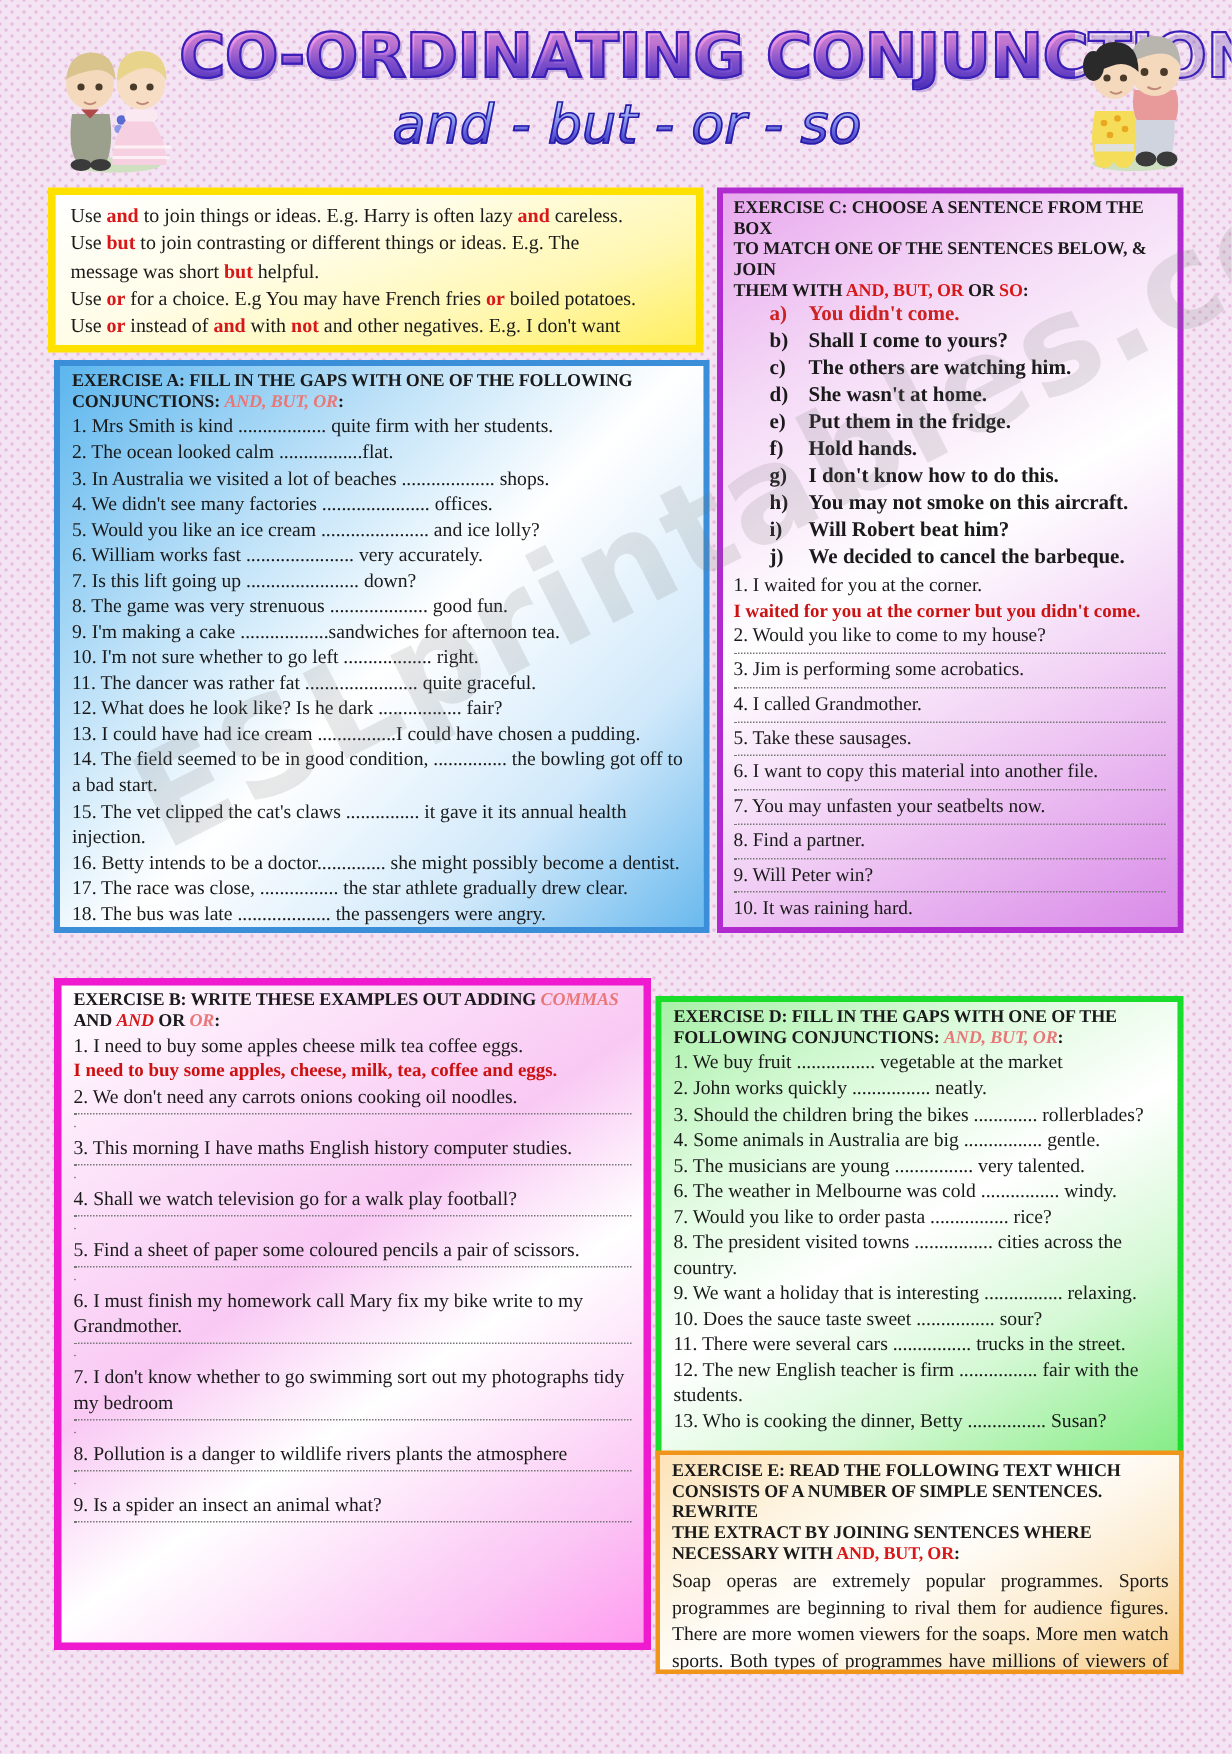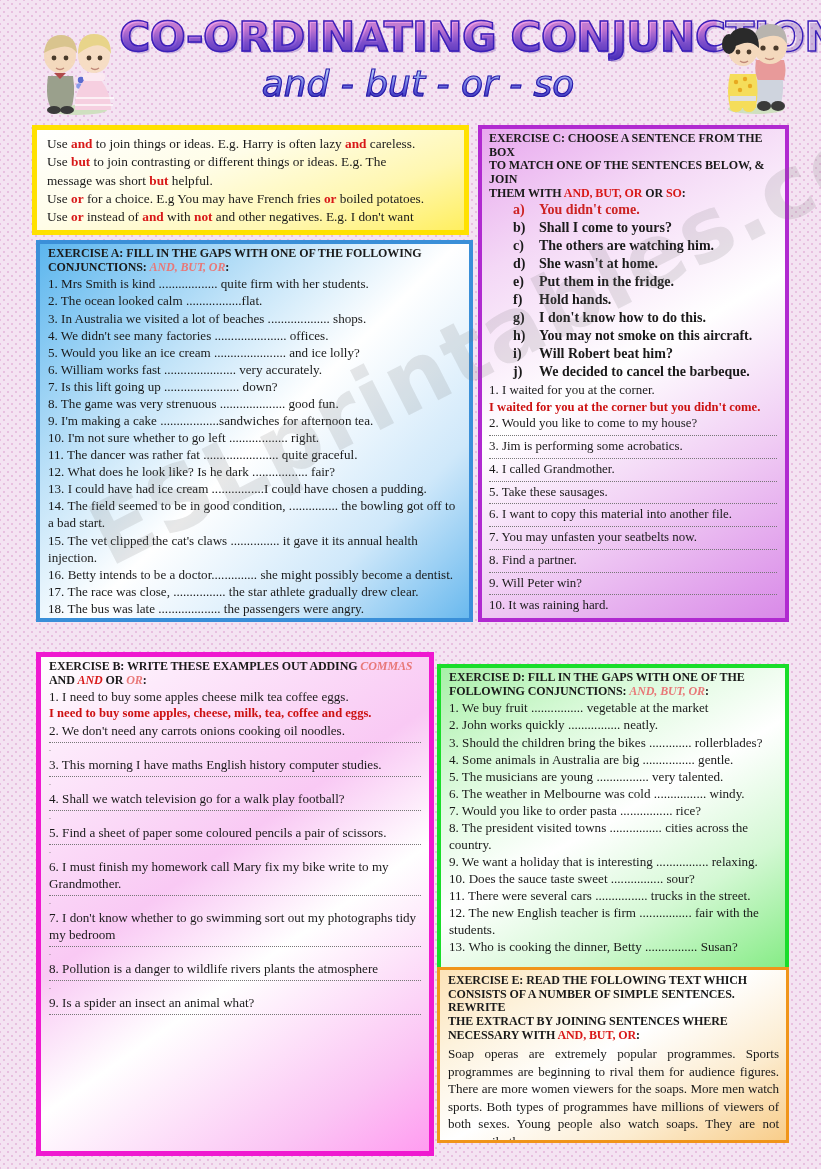--- a/index.html
+++ b/index.html
@@ -114,21 +114,21 @@
     background: linear-gradient(150deg, #e8a8ee 0%, #f4d8f6 22%, #ffffff 48%, #f0ccf4 72%, #d98ae8 100%);
     padding: 3px 6px 3px 7px;
     font-size: 12.9px;
     line-height: 1.30;
     color: #1a1a1a;
   }
 
   
   #exB-box {
     left: 36px; top: 652px;
-    width: 398px; height: 504px;
+    width: 398px; height: 448px;
     border: 5px solid #ef19d0;
     background: linear-gradient(145deg, #ffffff 0%, #fdeafb 14%, #f9c9f4 42%, #ffffff 60%, #fbc4f4 86%, #ff9cf0 100%);
     padding: 3px 6px 3px 8px;
     font-size: 13.1px;
     line-height: 1.30;
     color: #1a1a1a;
   }
 
   
   #exD-box {
@@ -138,21 +138,21 @@
     background: linear-gradient(150deg, #a8f0a8 0%, #dcfadc 26%, #ffffff 50%, #d4f8d4 74%, #86ec86 100%);
     padding: 3px 6px 3px 8px;
     font-size: 13.1px;
     line-height: 1.305;
     color: #1a1a1a;
   }
 
   
   #exE-box {
     left: 437px; top: 967px;
-    width: 352px; height: 176px;
+    width: 352px; height: 149px;
     border: 3px solid #f0951a;
     background: linear-gradient(150deg, #fde3b8 0%, #fdf2dc 22%, #ffffff 48%, #fcecd0 74%, #f8cd8a 100%);
     padding: 4px 7px 3px 8px;
     font-size: 12.6px;
     line-height: 1.33;
     color: #1a1a1a;
   }
 
   
   .hdr {

